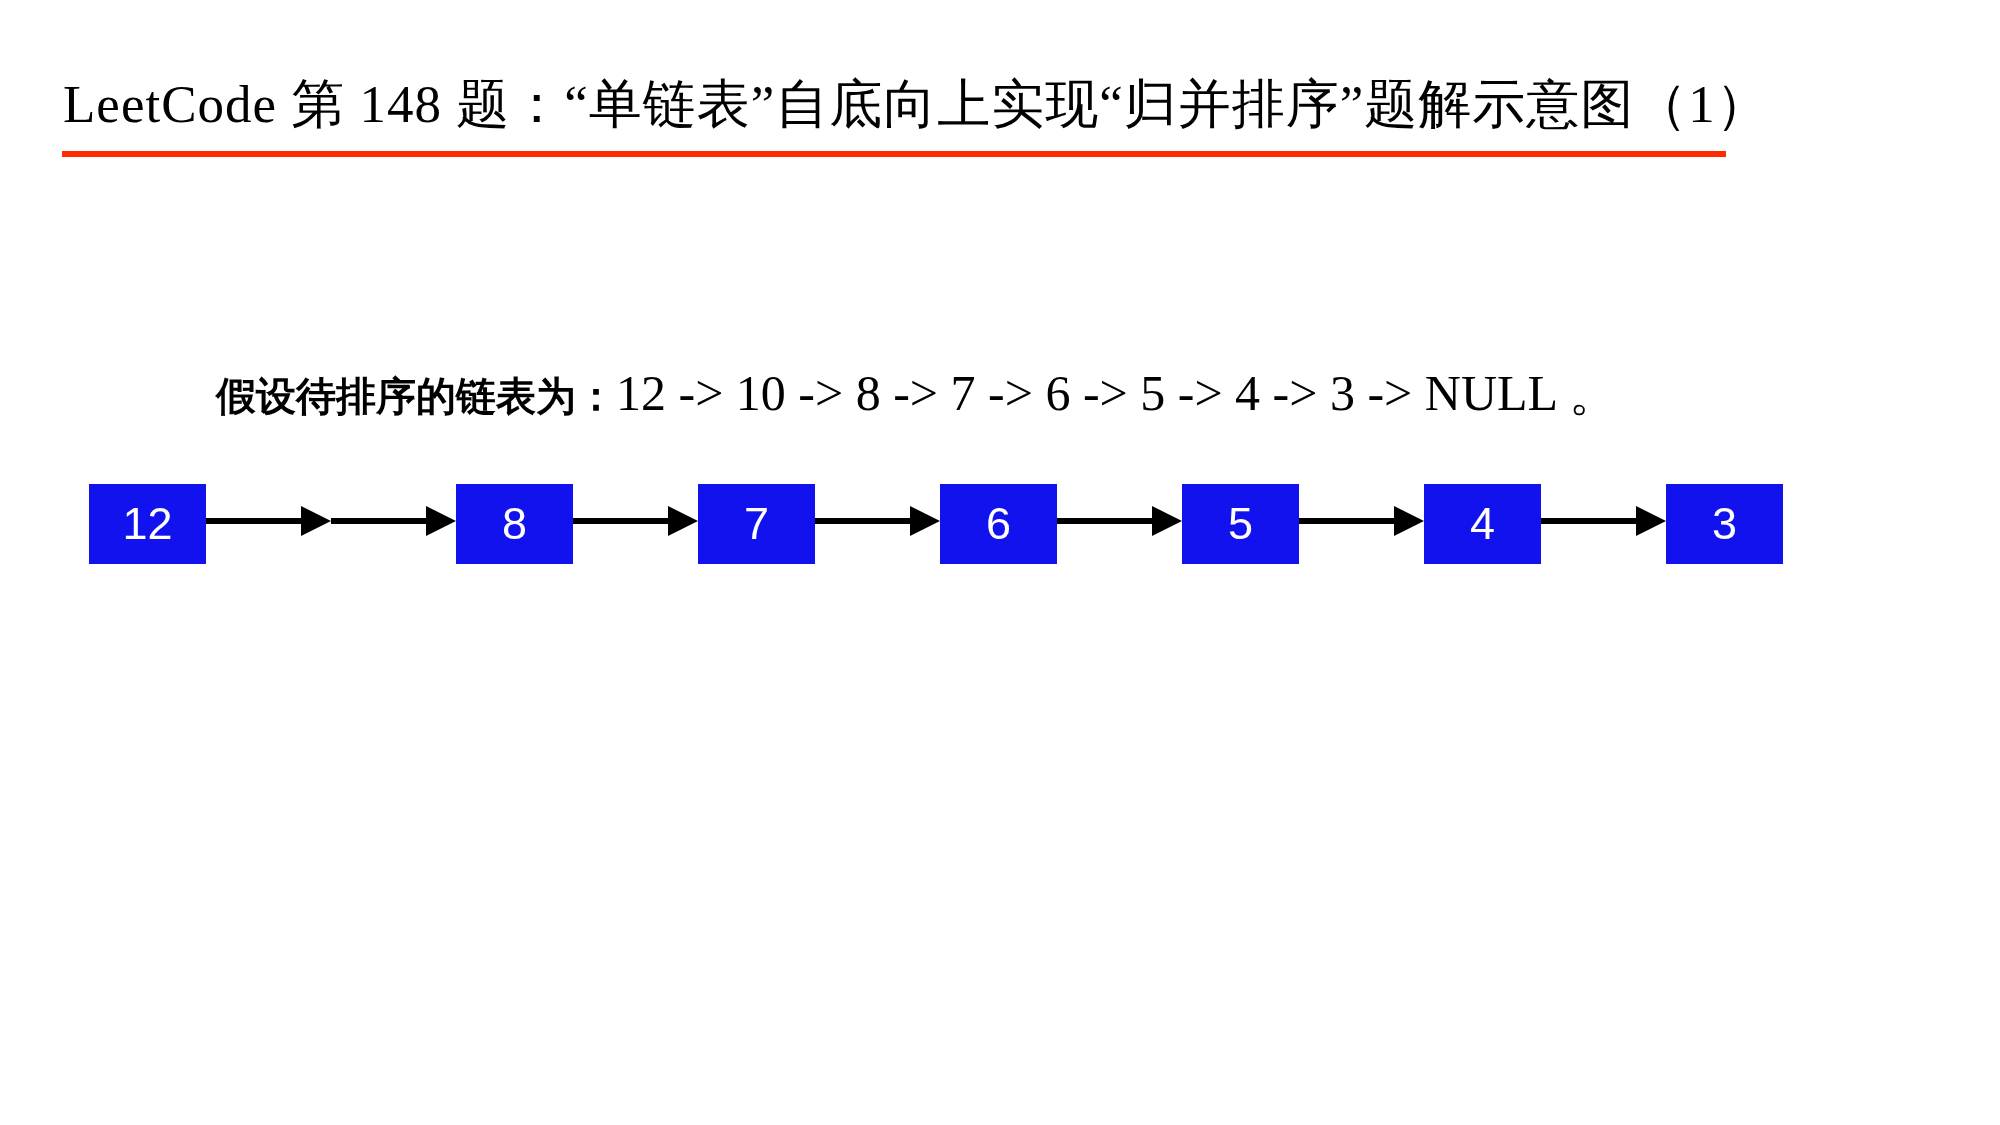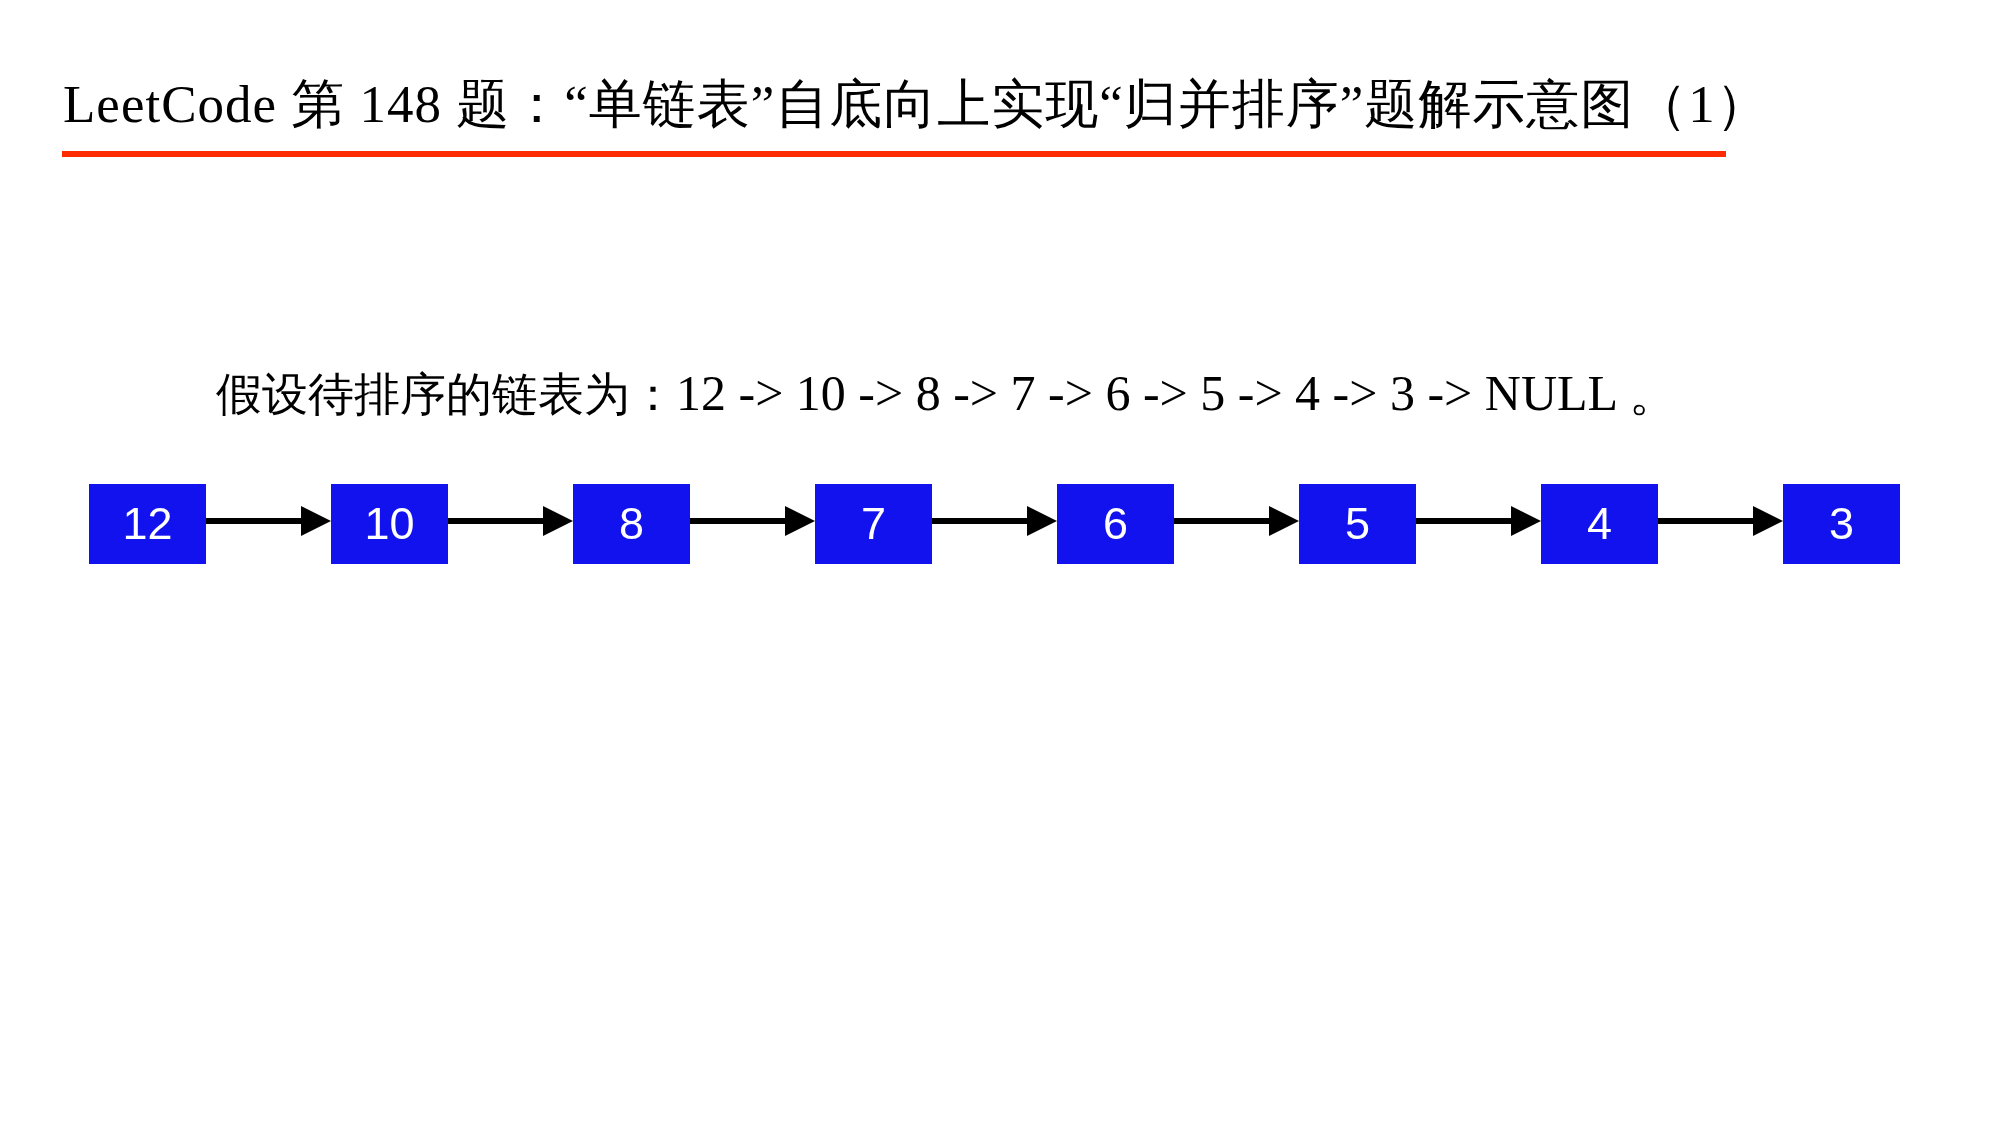--- a/index.html
+++ b/index.html
@@ -39,22 +39,22 @@
     position: absolute;
     left: 216px;
     top: 362px;
     height: 62px;
     line-height: 62px;
     white-space: nowrap;
     color: #000000;
   }
   .caption-prefix {
     font-family: "Liberation Sans", sans-serif;
-    font-weight: normal;
-    font-size: 46px;
+    font-weight: bold;
+    font-size: 40px;
   }
   .caption-sequence {
     font-family: Liberation Serif, serif;
     font-size: 50px;
   }
   .linked-list {
     position: absolute;
     left: 89px;
     top: 481px;
     height: 80px;
@@ -110,21 +110,20 @@
   <div class="caption">
     <span class="caption-prefix">假设待排序的链表为：</span><span class="caption-sequence">12 -&gt; 10 -&gt; 8 -&gt; 7 -&gt; 6 -&gt; 5 -&gt; 4 -&gt; 3 -&gt; NULL 。</span>
   </div>
 
   <div class="linked-list">
       <div class="node">12</div>
       <div class="connector">
         <div class="shaft"></div>
         <div class="head"></div>
       </div>
-      <div class="node">10</div>
       <div class="connector">
         <div class="shaft"></div>
         <div class="head"></div>
       </div>
       <div class="node">8</div>
       <div class="connector">
         <div class="shaft"></div>
         <div class="head"></div>
       </div>
       <div class="node">7</div>

